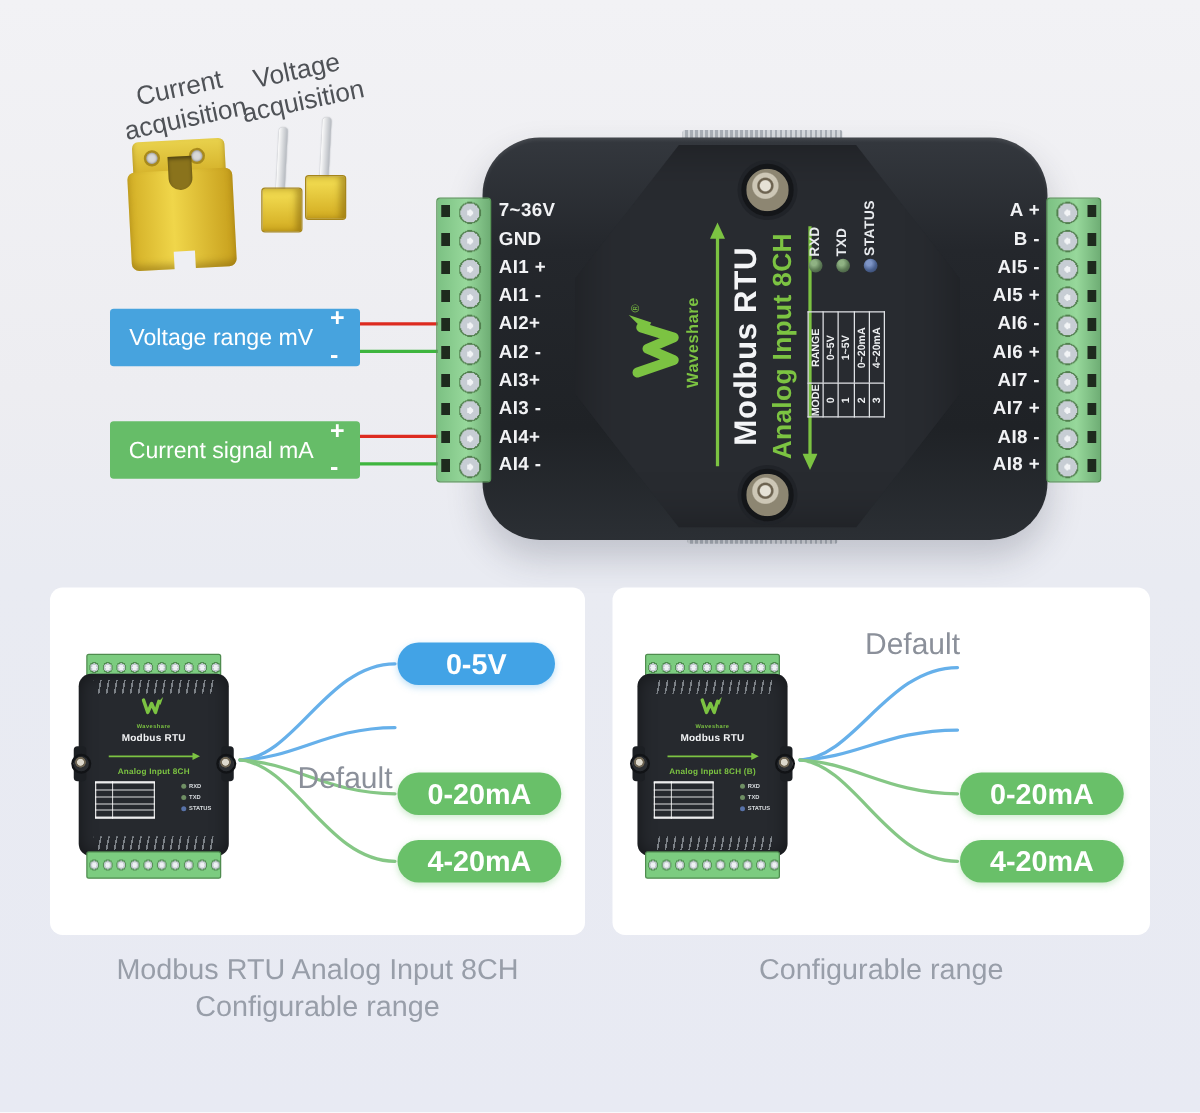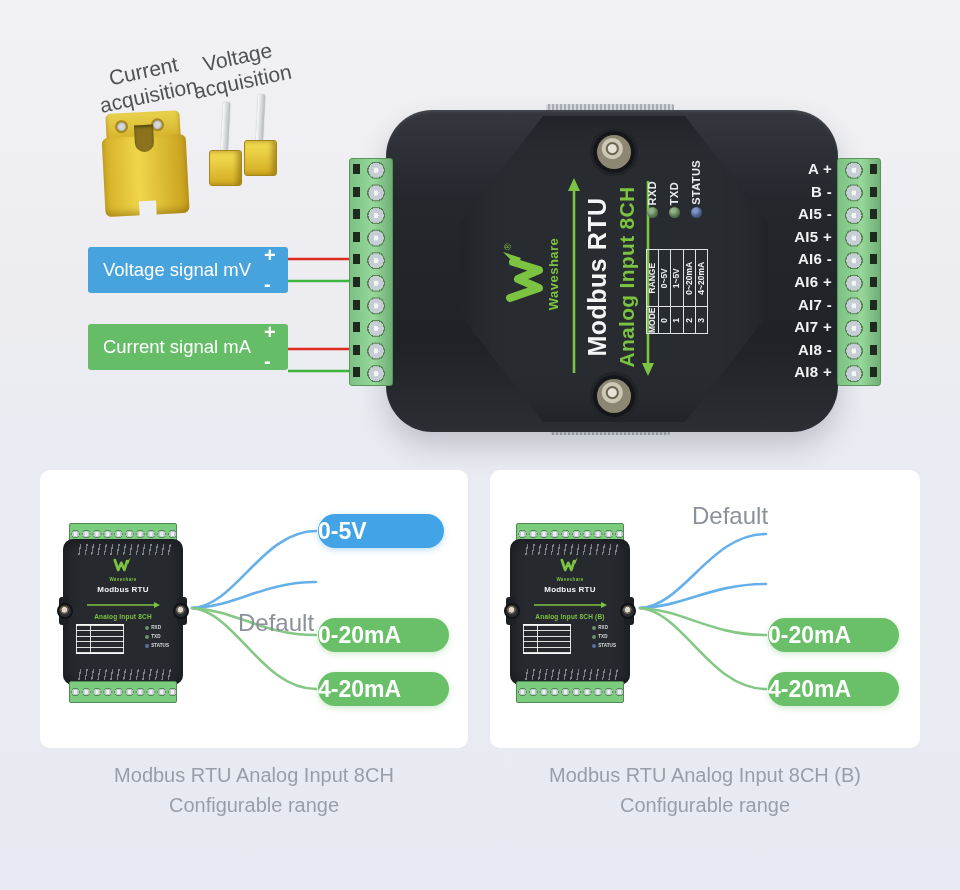--- a/index.html
+++ b/index.html
@@ -34,21 +34,21 @@
   .ph-pin.p1{left:18px;top:10px;height:52px;}
   .ph-pin.p2{left:53px;top:2px;height:50px;}
   .ph-base{position:absolute;width:31px;height:34px;border-radius:3px;border:1px solid #a5851b;
     background:linear-gradient(180deg,#efd74c 18%,#d2ab20);box-shadow:inset -4px 0 5px rgba(120,90,8,.5);}
   .ph-base.b1{left:5px;top:58px;} .ph-base.b2{left:40px;top:48px;}
 
   
   .signal-box{position:absolute;left:88px;width:200px;height:46px;border-radius:3px;
     display:flex;align-items:center;color:#fff;}
   .signal-box.voltage{top:247px;background:#47a3de;}
-  .signal-box.current{top:324px;background:#66bd68;}
+  .signal-box.current{top:337px;background:#66bd68;}
   .sb-label{flex:1;text-align:center;font-size:18.5px;padding-left:2px;}
   .sb-pm{width:24px;height:42px;display:flex;flex-direction:column;justify-content:space-between;
     font-size:20px;font-weight:700;line-height:13px;padding:3px 0;}
 
   
   .serr{position:absolute;height:11px;background:repeating-linear-gradient(90deg,#d8dbdf 0 2px,#abb0b7 2px 4px);border-radius:2px;}
   .serr.top{left:546px;top:104px;width:128px;}
   .serr.bottom{left:550px;top:424px;width:120px;}
   .device-body{position:absolute;left:386px;top:110px;width:452px;height:322px;border-radius:46px;
     background:linear-gradient(180deg,#34383e,#24272c 28%,#1f2226 72%,#2b2f34);
@@ -108,25 +108,25 @@
   table.mode .c1{width:25px;} table.mode .c2{width:58px;}
 
   
   .card{position:absolute;top:470px;height:278px;background:#ffffff;border-radius:10px;}
   .card.a{left:40px;width:428px;}
   .card.b{left:490px;width:430px;}
   .connectors{position:absolute;inset:0;}
   .default-label{position:absolute;font-size:24px;color:#8b909a;}
   .card.a .default-label{left:198px;top:139px;}
   .card.b .default-label{left:202px;top:32px;}
-  .pill{position:absolute;left:278px;height:34px;border-radius:17px;color:#fff;
+  .pill{position:absolute;left:278px;height:34px;border-radius:17px;color:#fff;text-align:center;
     font-size:23px;font-weight:600;line-height:34px;}
   .pill-blue{background:#42a3e6;box-shadow:0 2px 6px rgba(66,163,230,.35);width:126px;}
   .pill-green{background:#69c069;box-shadow:0 2px 6px rgba(105,192,105,.35);width:131px;}
-  .caption{position:absolute;text-align:center;color:#989ea9;font-size:20px;line-height:30px;top:760px;}
+  .caption{position:absolute;text-align:center;color:#989ea9;font-size:23px;line-height:30px;top:760px;}
   .caption.a{left:40px;width:428px;} .caption.b{left:490px;width:430px;}
 
   
   .mini-device{position:absolute;top:53px;width:120px;height:180px;}
   .card.a .mini-device{left:23px;} .card.b .mini-device{left:20px;}
   .m-strip{position:absolute;left:6px;right:6px;height:20px;background:#7ccc80;border:1px solid #4f8c4f;border-radius:2px;}
   .m-strip::before{content:"";position:absolute;inset:0;
     background-image:radial-gradient(circle at 50% 50%,#eef1f3 0 2px,#bfc6cc 2px 3.4px,#4f8c4f 3.4px 4.2px,transparent 4.2px);
     background-size:10.8px 100%;}
   .m-strip.top{top:0;} .m-strip.bottom{bottom:0;}
@@ -169,21 +169,21 @@
   </div>
 
   <div class="pin-headers">
     <div class="ph-pin p1"></div>
     <div class="ph-pin p2"></div>
     <div class="ph-base b1"></div>
     <div class="ph-base b2"></div>
   </div>
 
   <div class="signal-box voltage">
-    <div class="sb-label">Voltage signal mV</div>
+    <div class="sb-label">Voltage range mV</div>
     <div class="sb-pm">
       <span>+</span>
       <span>-</span>
     </div>
   </div>
   <div class="signal-box current">
     <div class="sb-label">Current signal mA</div>
     <div class="sb-pm">
       <span>+</span>
       <span>-</span>
@@ -206,20 +206,32 @@
 
   <div class="tstrip left">
     <div class="screws"></div>
     <div class="contacts"></div>
   </div>
   <div class="tstrip right">
     <div class="screws"></div>
     <div class="contacts"></div>
   </div>
 
+  <div class="pins left">
+    <span>7~36V</span>
+    <span>GND</span>
+    <span>AI1 +</span>
+    <span>AI1 -</span>
+    <span>AI2+</span>
+    <span>AI2 -</span>
+    <span>AI3+</span>
+    <span>AI3 -</span>
+    <span>AI4+</span>
+    <span>AI4 -</span>
+  </div>
   <div class="pins right">
     <span>A +</span>
     <span>B -</span>
     <span>AI5 -</span>
     <span>AI5 +</span>
     <span>AI6 -</span>
     <span>AI6 +</span>
     <span>AI7 -</span>
     <span>AI7 +</span>
     <span>AI8 -</span>
@@ -397,17 +409,16 @@
     <div class="default-label">Default</div>
     <div class="pill pill-green" style="top:148px">0-20mA</div>
     <div class="pill pill-green" style="top:202px">4-20mA</div>
   </div>
 
   <div class="caption a">
     <div>Modbus RTU Analog Input 8CH</div>
     <div>Configurable range</div>
   </div>
   <div class="caption b">
-    <div>Modbus RTU Analog Input 8CH (B)</div>
     <div>Configurable range</div>
   </div>
 
 </div>
 
 </body></html>

